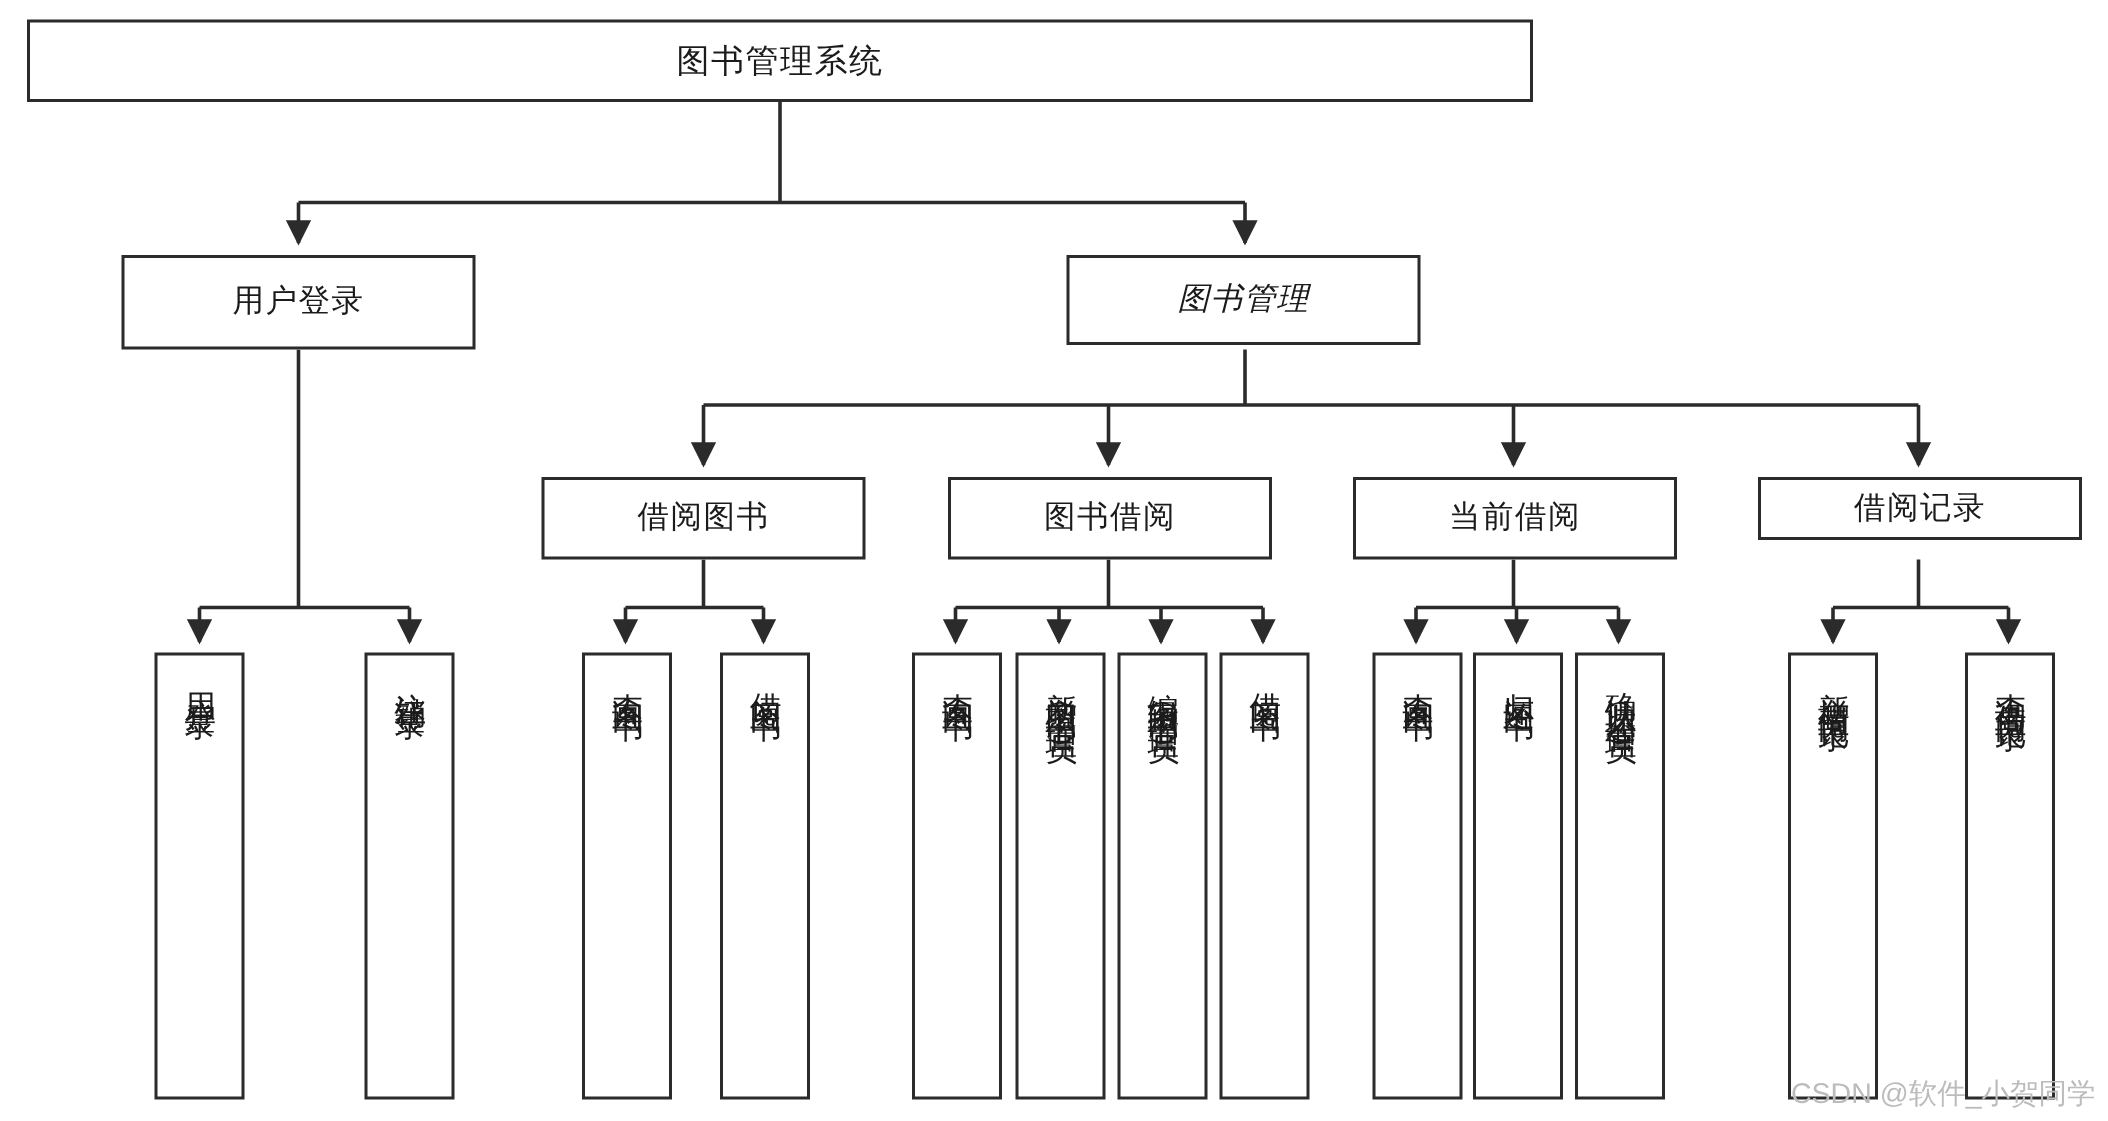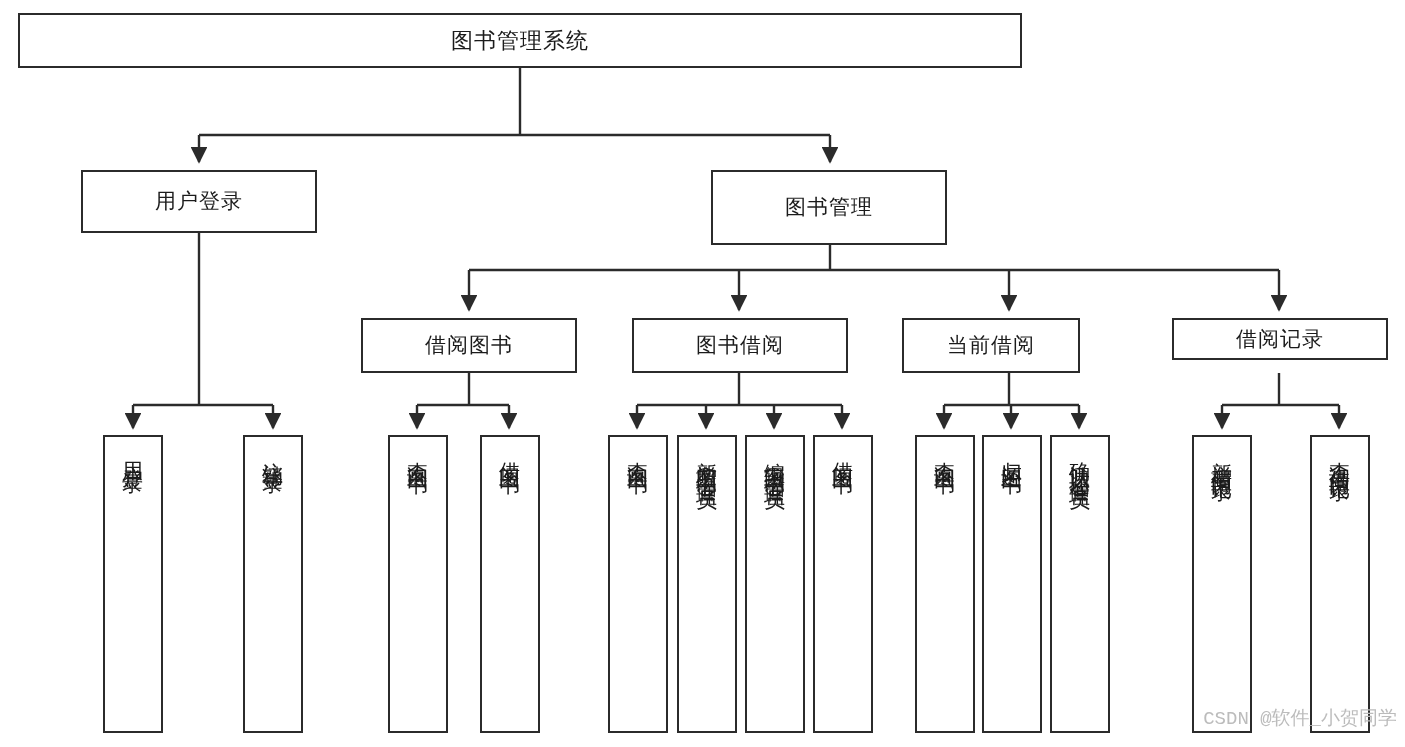--- a/index.html
+++ b/index.html
@@ -39,26 +39,25 @@
     writing-mode:vertical-rl;
     text-orientation:upright;
     font-size:21px;
     letter-spacing:4px;
     line-height:1;
     white-space:nowrap;
   }
   .watermark{
     position:absolute;
     right:8px;
-    bottom:16px;
+    bottom:5px;
     font-size:19px;
     color:#bcbcbc;
     white-space:nowrap;
     user-select:none;
-    font-family:Liberation Mono, monospace;
   }
 </style>
 </head>
 <body>
 
 <div id="diagram-root">
 
   <svg id="tree-svg" viewBox="0 0 1405 747">
     <defs>
       <marker id="arrow" viewBox="0 0 10 10" refX="9" refY="5" markerWidth="7" markerHeight="7" orient="auto-start-reverse">
@@ -109,31 +108,31 @@
     </g>
   </svg>
 
   <div class="node-box root-box" style="left:18px;top:13px;width:1004px;height:55px;">
     <span class="node-label">图书管理系统</span>
   </div>
 
   <div class="node-box" style="left:81px;top:170px;width:236px;height:63px;">
     <span class="node-label">用户登录</span>
   </div>
-  <div class="node-box" style="left:711px;top:170px;width:236px;height:75px;">
+  <div class="node-box" style="left:711px;top:170px;width:236px;height:60px;font-style:italic;">
     <span class="node-label">图书管理</span>
   </div>
 
   <div class="node-box" style="left:361px;top:318px;width:216px;height:55px;">
     <span class="node-label">借阅图书</span>
   </div>
   <div class="node-box" style="left:632px;top:318px;width:216px;height:55px;">
     <span class="node-label">图书借阅</span>
   </div>
-  <div class="node-box" style="left:902px;top:318px;width:178px;height:55px;">
+  <div class="node-box" style="left:902px;top:318px;width:216px;height:55px;">
     <span class="node-label">当前借阅</span>
   </div>
   <div class="node-box" style="left:1172px;top:318px;width:216px;height:42px;">
     <span class="node-label">借阅记录</span>
   </div>
 
   <div class="node-box leaf-box" style="left:103px;top:435px;width:60px;height:298px;">
     <span class="node-label">用户登录</span>
   </div>
   <div class="node-box leaf-box" style="left:243px;top:435px;width:60px;height:298px;">

